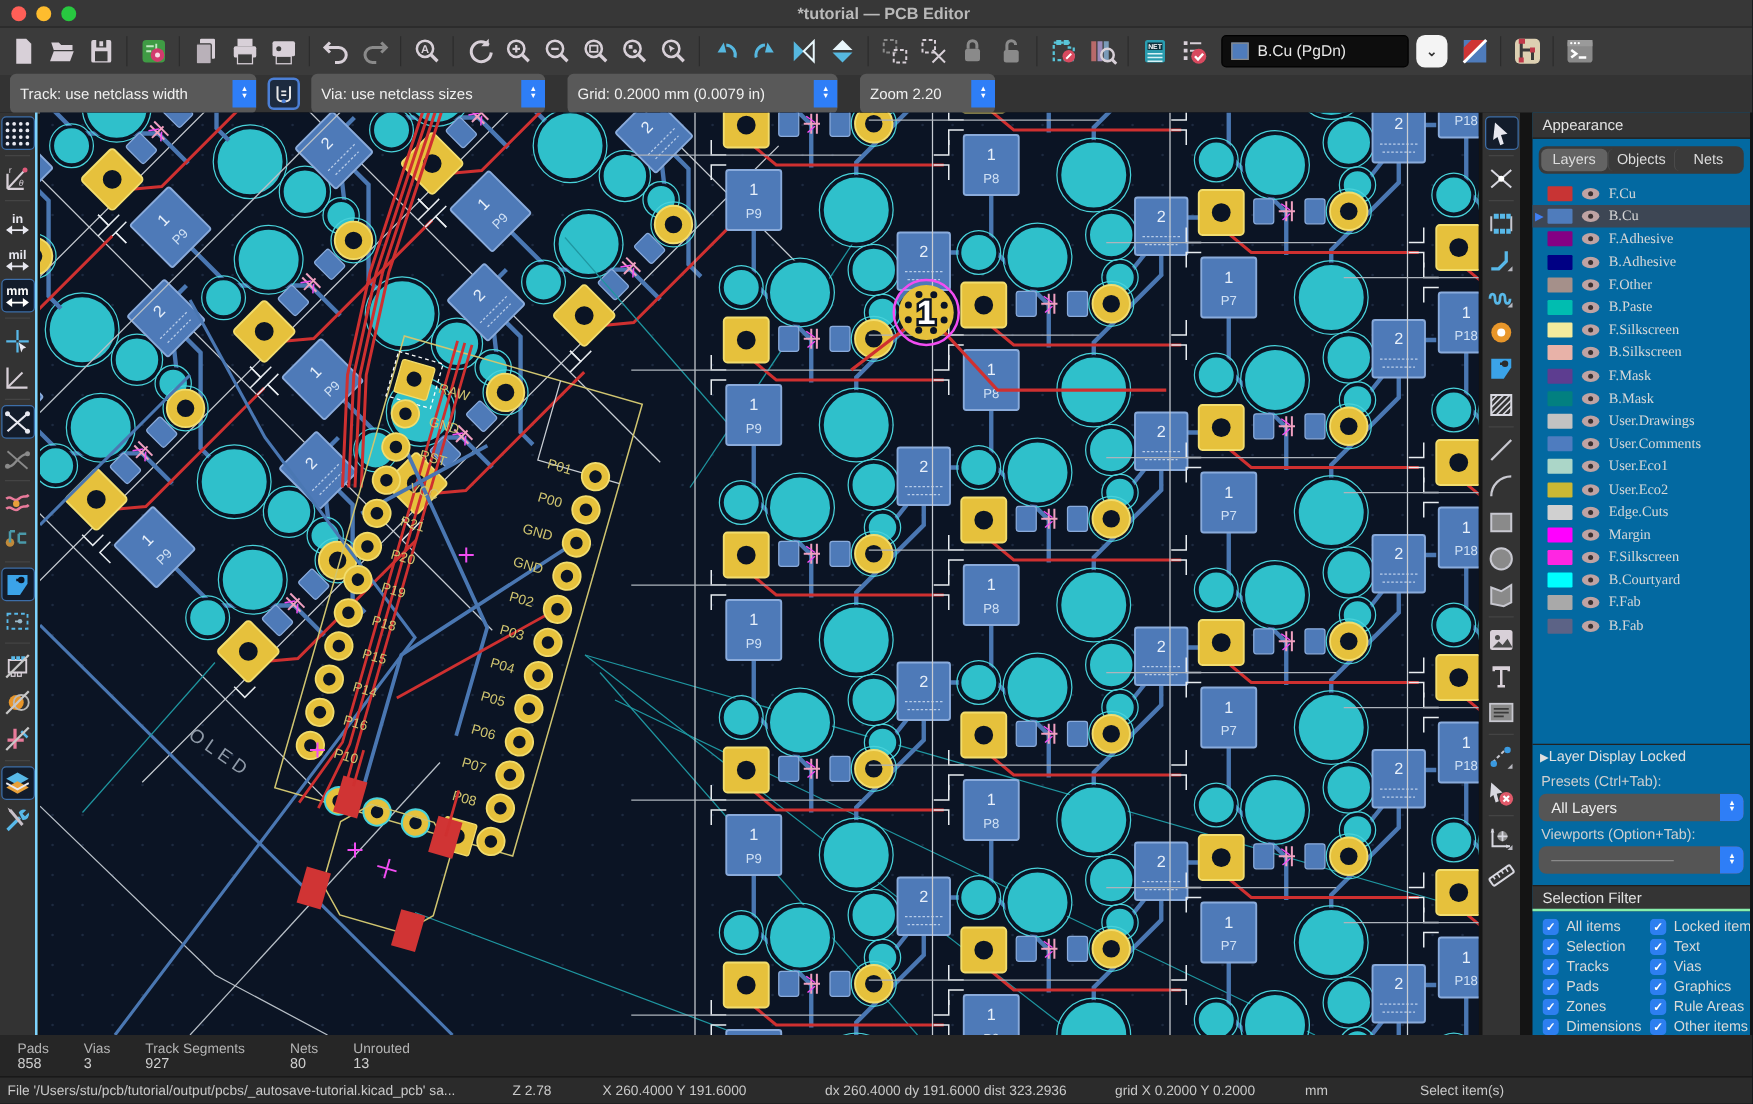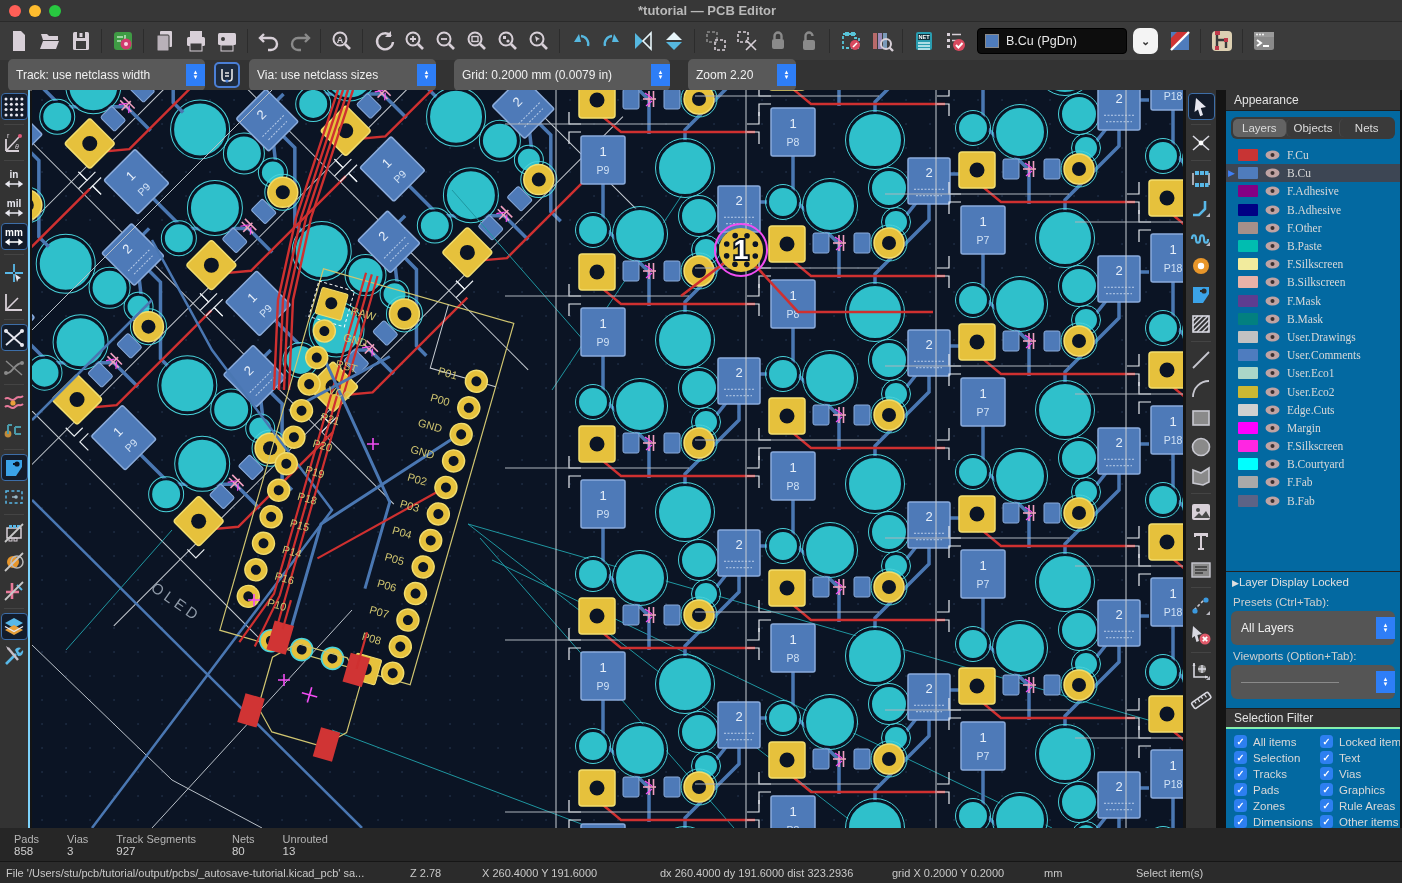--- a/index.html
+++ b/index.html
@@ -48,21 +48,21 @@
   .tab:first-child { border-left:none; }
   .tab.active { background:#636363; border-left:none; }
   .layers-list { margin-top:3px;font-family:Liberation Serif, serif; }
   .lrow { height:18.2px; display:flex; align-items:center; padding-left:12px; position:relative; }
   .lrow.sel { background:#3d4654; }
   .lrow .arrow { position:absolute; left:2px; color:#3f7ff5; font-size:9px; }
   .lrow .sw { width:20px; height:12px; border-radius:1px; margin-right:7px; }
   .lrow .eye { margin-right:7px; display:flex; }
   .ldo { margin-top:auto; border-top:1px solid #222; padding:4px 0 3px 6px; color:#e0e0e0; }
   .sect-label { padding:5px 0 3px 7px; color:#cfcfcf; }
-  .pdd { margin:0 5px; height:34px; background:#555; border-radius:6px; display:flex; align-items:center; overflow:hidden;gap:27px; }
+  .pdd { margin:0 5px; height:22px; background:#555; border-radius:6px; display:flex; align-items:center; overflow:hidden;gap:27px; }
   .pdd .ddlab { padding:0 10px; flex:1; color:#eee; font-size:12px; }
   .pdd .hline { flex:1; height:1px; background:#8a8a8a; margin:0 10px; }
   .selfilter-h { height:21px; background:#343434; border-top:1px solid #1f1f1f; border-bottom:2px solid #86efac;
     display:flex; align-items:center; padding-left:8px; color:#e3e3e3; font-size:12px; margin-top:9px; }
   .cbgrid { display:grid; grid-template-columns:86px 86px; padding:6px 0 0 8px; row-gap:3px; overflow:hidden; }
   .cbitem { display:flex; align-items:center; gap:6px; white-space:nowrap; overflow:hidden; }
   .cb { min-width:13px; width:13px; height:13px; background:#2d7ff0; border-radius:3.5px; color:#fff;
     font-size:9.5px; display:flex; align-items:center; justify-content:center; font-weight:bold; }
   .status1 { height:33px; background:#262626; display:flex; padding-left:14px; gap:0; }
   .stat { display:flex; flex-direction:column; justify-content:center; margin-right:28px; }

